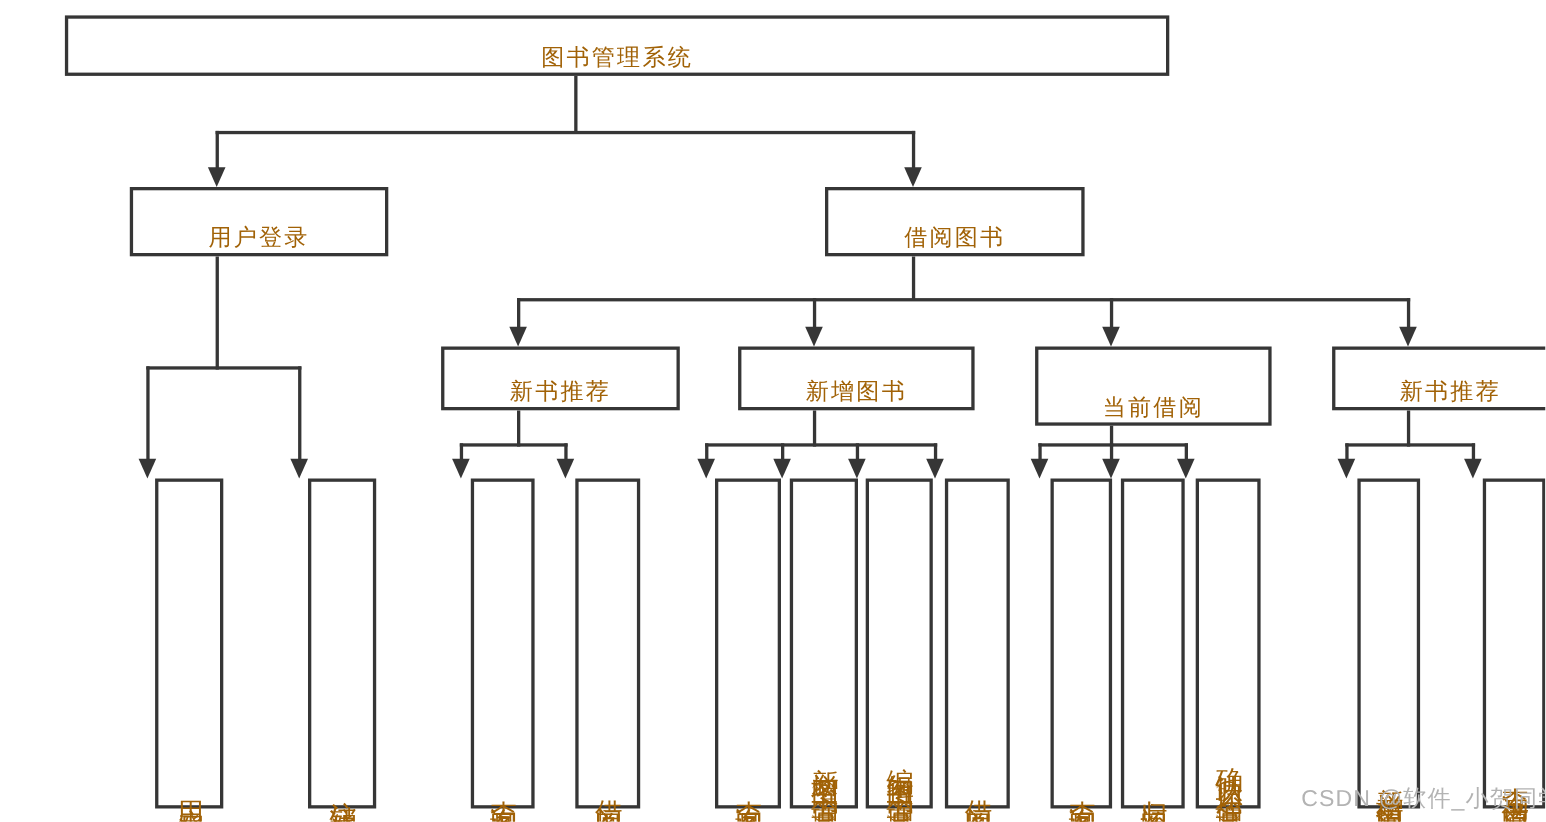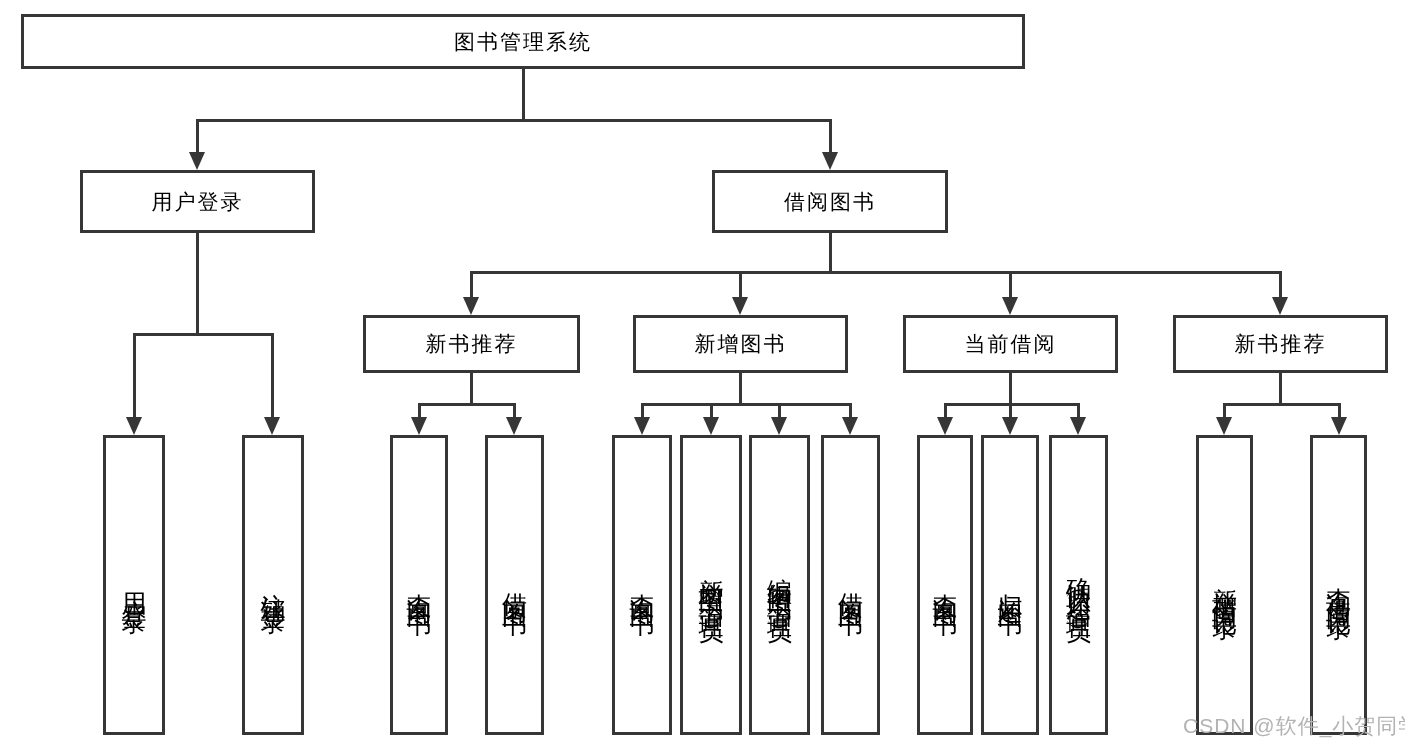--- a/index.html
+++ b/index.html
@@ -9,24 +9,25 @@
     background:#ffffff;
     font-family:"Liberation Sans","DejaVu Sans",sans-serif;
     overflow:hidden;
   }
   .box{
     position:absolute;
     box-sizing:border-box;
     border:3px solid #363636;
     background:#ffffff;
     display:flex;
-    align-items:center;
+    align-items:flex-end;
     justify-content:center;
-    color:#000000;
+    color:#a16207;
     z-index:2;
+    margin-left:38px;
   }
   .hlabel{
     font-size:21px;
     letter-spacing:2px;
     white-space:nowrap;
   }
   .vtext{
     writing-mode:vertical-rl;
     text-orientation:mixed;
     font-size:25px;
@@ -131,21 +132,21 @@
   <div class="box" style="left:712px;top:170px;width:236px;height:63px">
     <span class="hlabel">借阅图书</span>
   </div>
 
   <div class="box" style="left:363px;top:315px;width:217px;height:58px">
     <span class="hlabel">新书推荐</span>
   </div>
   <div class="box" style="left:633px;top:315px;width:215px;height:58px">
     <span class="hlabel">新增图书</span>
   </div>
-  <div class="box" style="left:903px;top:315px;width:215px;height:58px">
+  <div class="box" style="left:903px;top:315px;width:215px;height:72px">
     <span class="hlabel">当前借阅</span>
   </div>
   <div class="box" style="left:1173px;top:315px;width:215px;height:58px">
     <span class="hlabel">新书推荐</span>
   </div>
 
   <div class="box" style="left:103px;top:435px;width:62px;height:300px">
     <span class="vtext">用户登录</span>
   </div>
   <div class="box" style="left:242px;top:435px;width:62px;height:300px">

